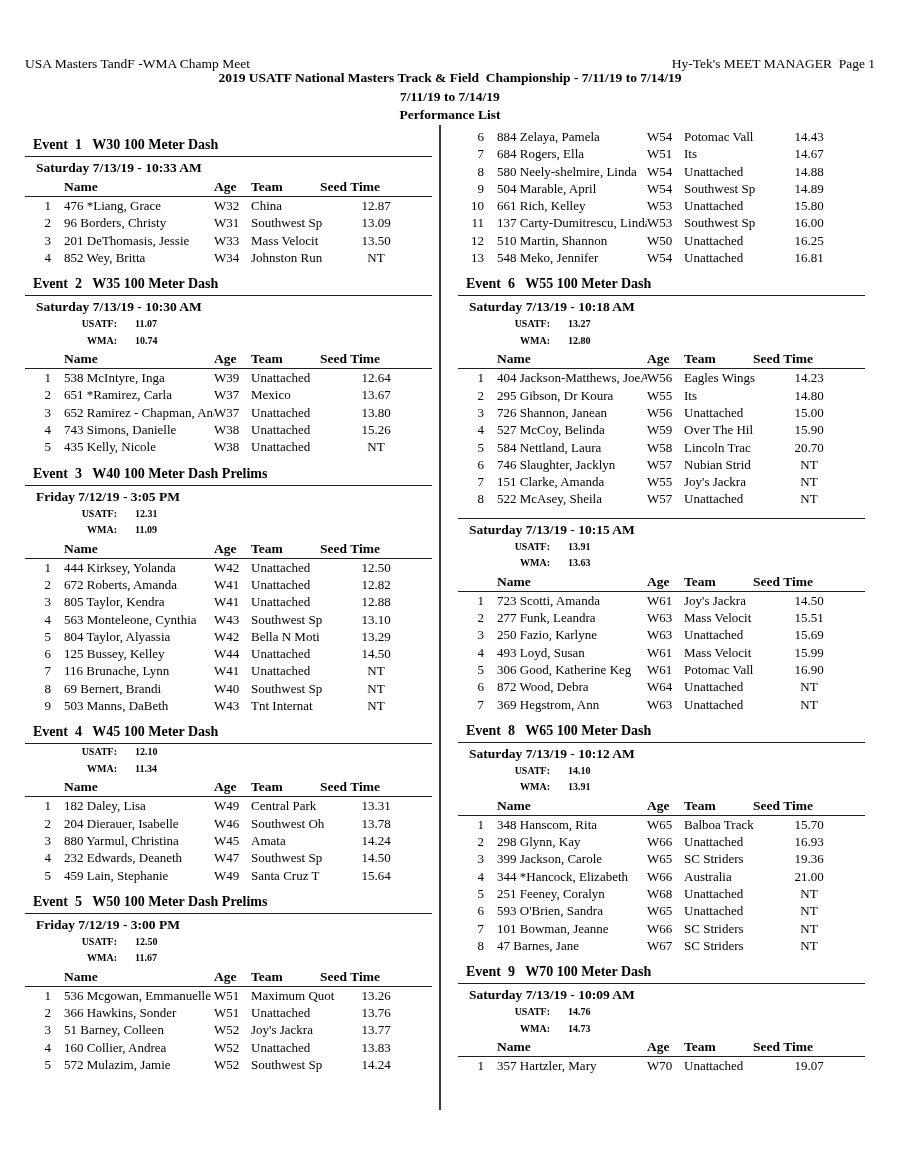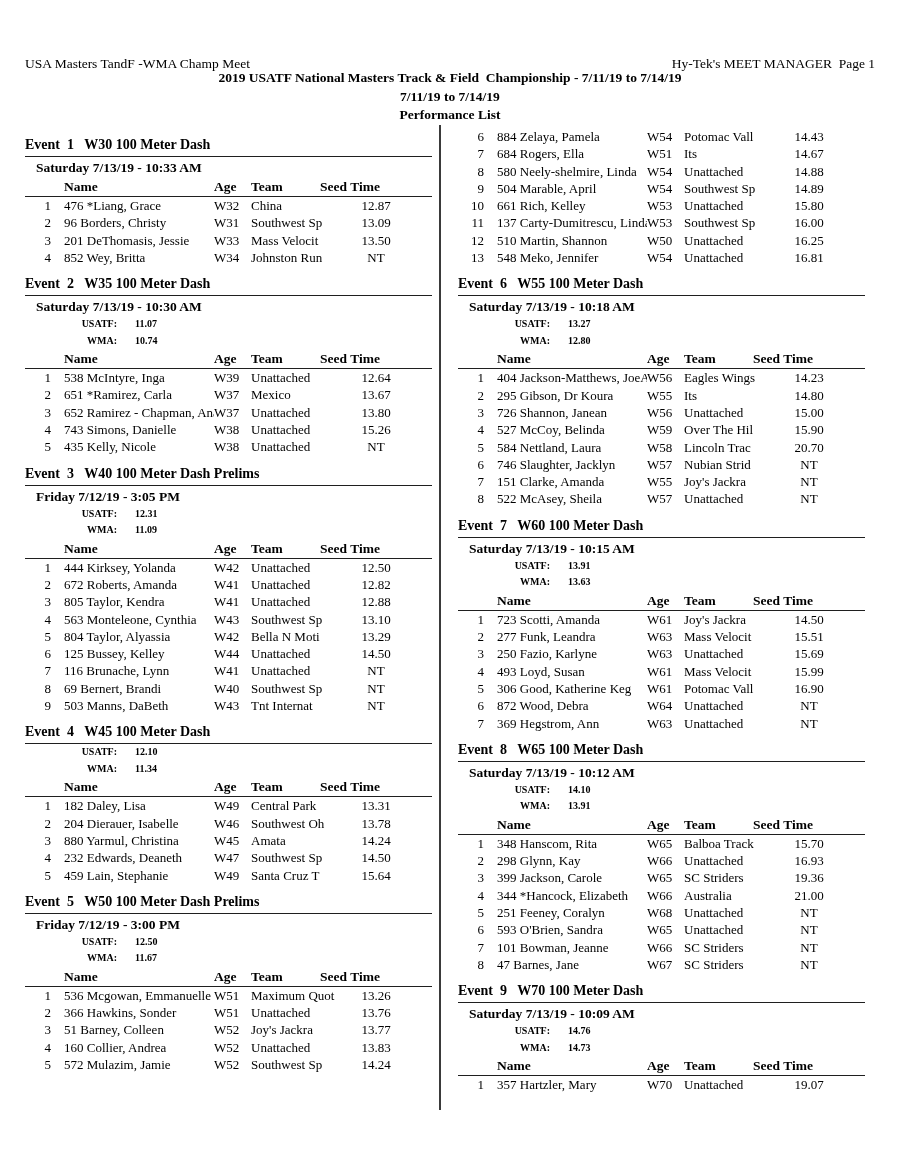--- a/index.html
+++ b/index.html
@@ -20,21 +20,21 @@
     text-align:center; font-weight:bold; font-size:13.5px; line-height:18.5px;
   }
 
   .divider { position:absolute; left:439px; top:125px; width:2px; height:985px; background:#3a3a3a; }
 
   .col { position:absolute; top:125px; width:407px; }
   .col-left  { left:25px;  padding-top:12px; }
   .col-right { left:458px; padding-top:3px;  }
 
   .block { margin-bottom:10px; }
-  .event-title { font-size:14px; font-weight:bold; line-height:16px; padding-bottom:3px; white-space:pre; }
+  .event-title { font-size:14px; font-weight:bold; line-height:16px; padding-bottom:3px; white-space:pre;margin-left:8px; }
   .rule { height:0; border-bottom:1.8px solid #1f1f1f; }
   .rule-hdr { margin-top:1px; }
   .schedule { font-weight:bold; font-size:13.5px; line-height:18px; padding-left:11px; margin-top:2px; }
 
   .rec-row { display:flex; font-weight:bold; font-size:10px; line-height:16.5px; }
   .rec-label { width:92px; text-align:right; }
   .rec-value { padding-left:18px; }
 
   .hdr-row { display:flex; font-weight:bold; font-size:13.5px; line-height:17px; padding-right:52px; margin-top:1px; }
   .hdr-teamseed { width:142px; display:flex; justify-content:space-between; }
@@ -500,21 +500,20 @@
         </div>
         <div class="row">
           <div class="c-place">8</div>
           <div class="c-name">522 McAsey, Sheila</div>
           <div class="c-age">W57</div>
           <div class="c-team">Unattached</div>
           <div class="c-seed">NT</div>
         </div>
       </div>
       <div class="block">
-        <div class="event-title">Event  7   W60 100 Meter Dash</div>
         <div class="rule"></div>
         <div class="schedule">Saturday 7/13/19 - 10:15 AM</div>
         <div class="rec-row">
           <div class="rec-label">USATF:</div>
           <div class="rec-value">13.91</div>
         </div>
         <div class="rec-row">
           <div class="rec-label">WMA:</div>
           <div class="rec-value">13.63</div>
         </div>

